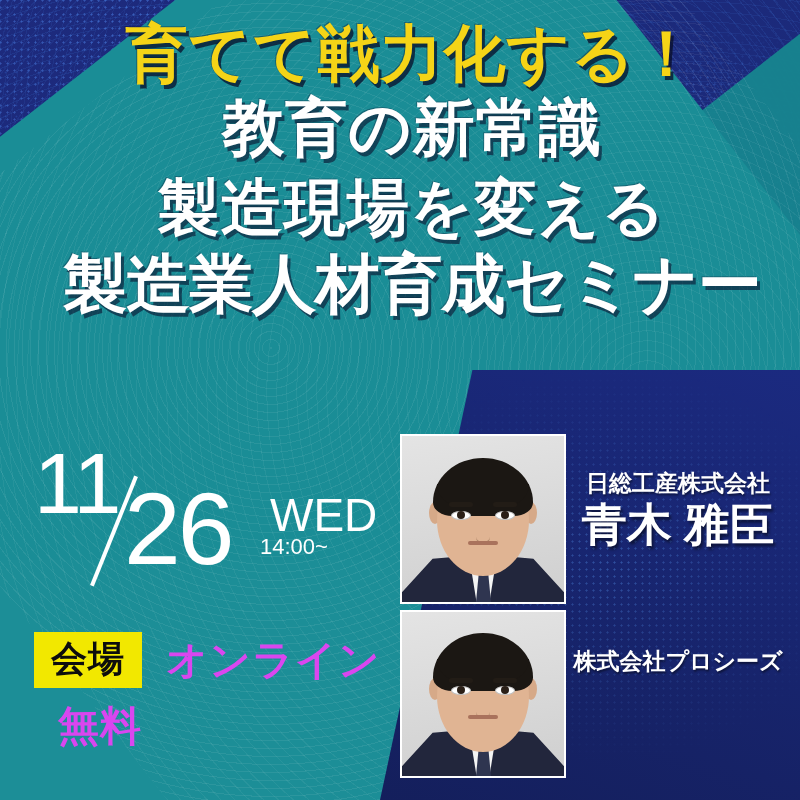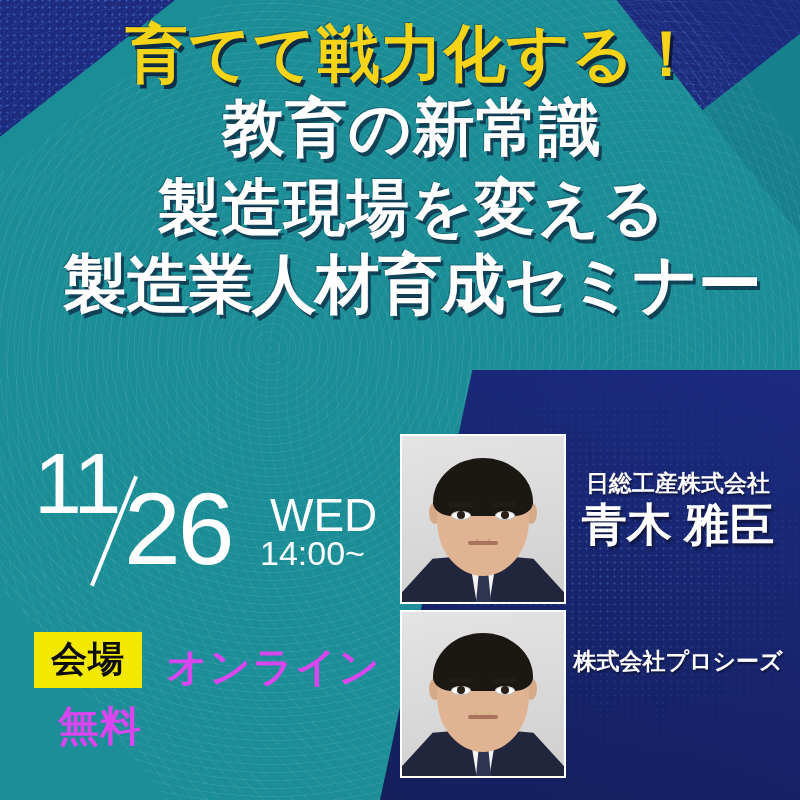--- a/index.html
+++ b/index.html
@@ -216,36 +216,36 @@
     position: absolute;
     left: 242px; top: 68px;
     font-size: 46px;
     font-weight: 400;
     line-height: 1;
     letter-spacing: 0px;
   }
   .date-time {
     position: absolute;
     left: 232px; top: 112px;
-    font-size: 34px;
+    font-size: 22px;
     font-weight: 400;
     line-height: 1;
     letter-spacing: 0px;
   }
 
   
   .info-block {
     position: absolute;
     left: 34px;
     top: 632px;
     z-index: 6;
   }
   .info-row {
     display: flex;
-    align-items: flex-end;
+    align-items: center;
     margin-bottom: 18px;
   }
   .info-badge {
     background: #f2e800;
     color: #0d0d0d;
     font-size: 36px;
     font-weight: 700;
     line-height: 1;
     padding: 9px 10px 11px;
     letter-spacing: 1px;

